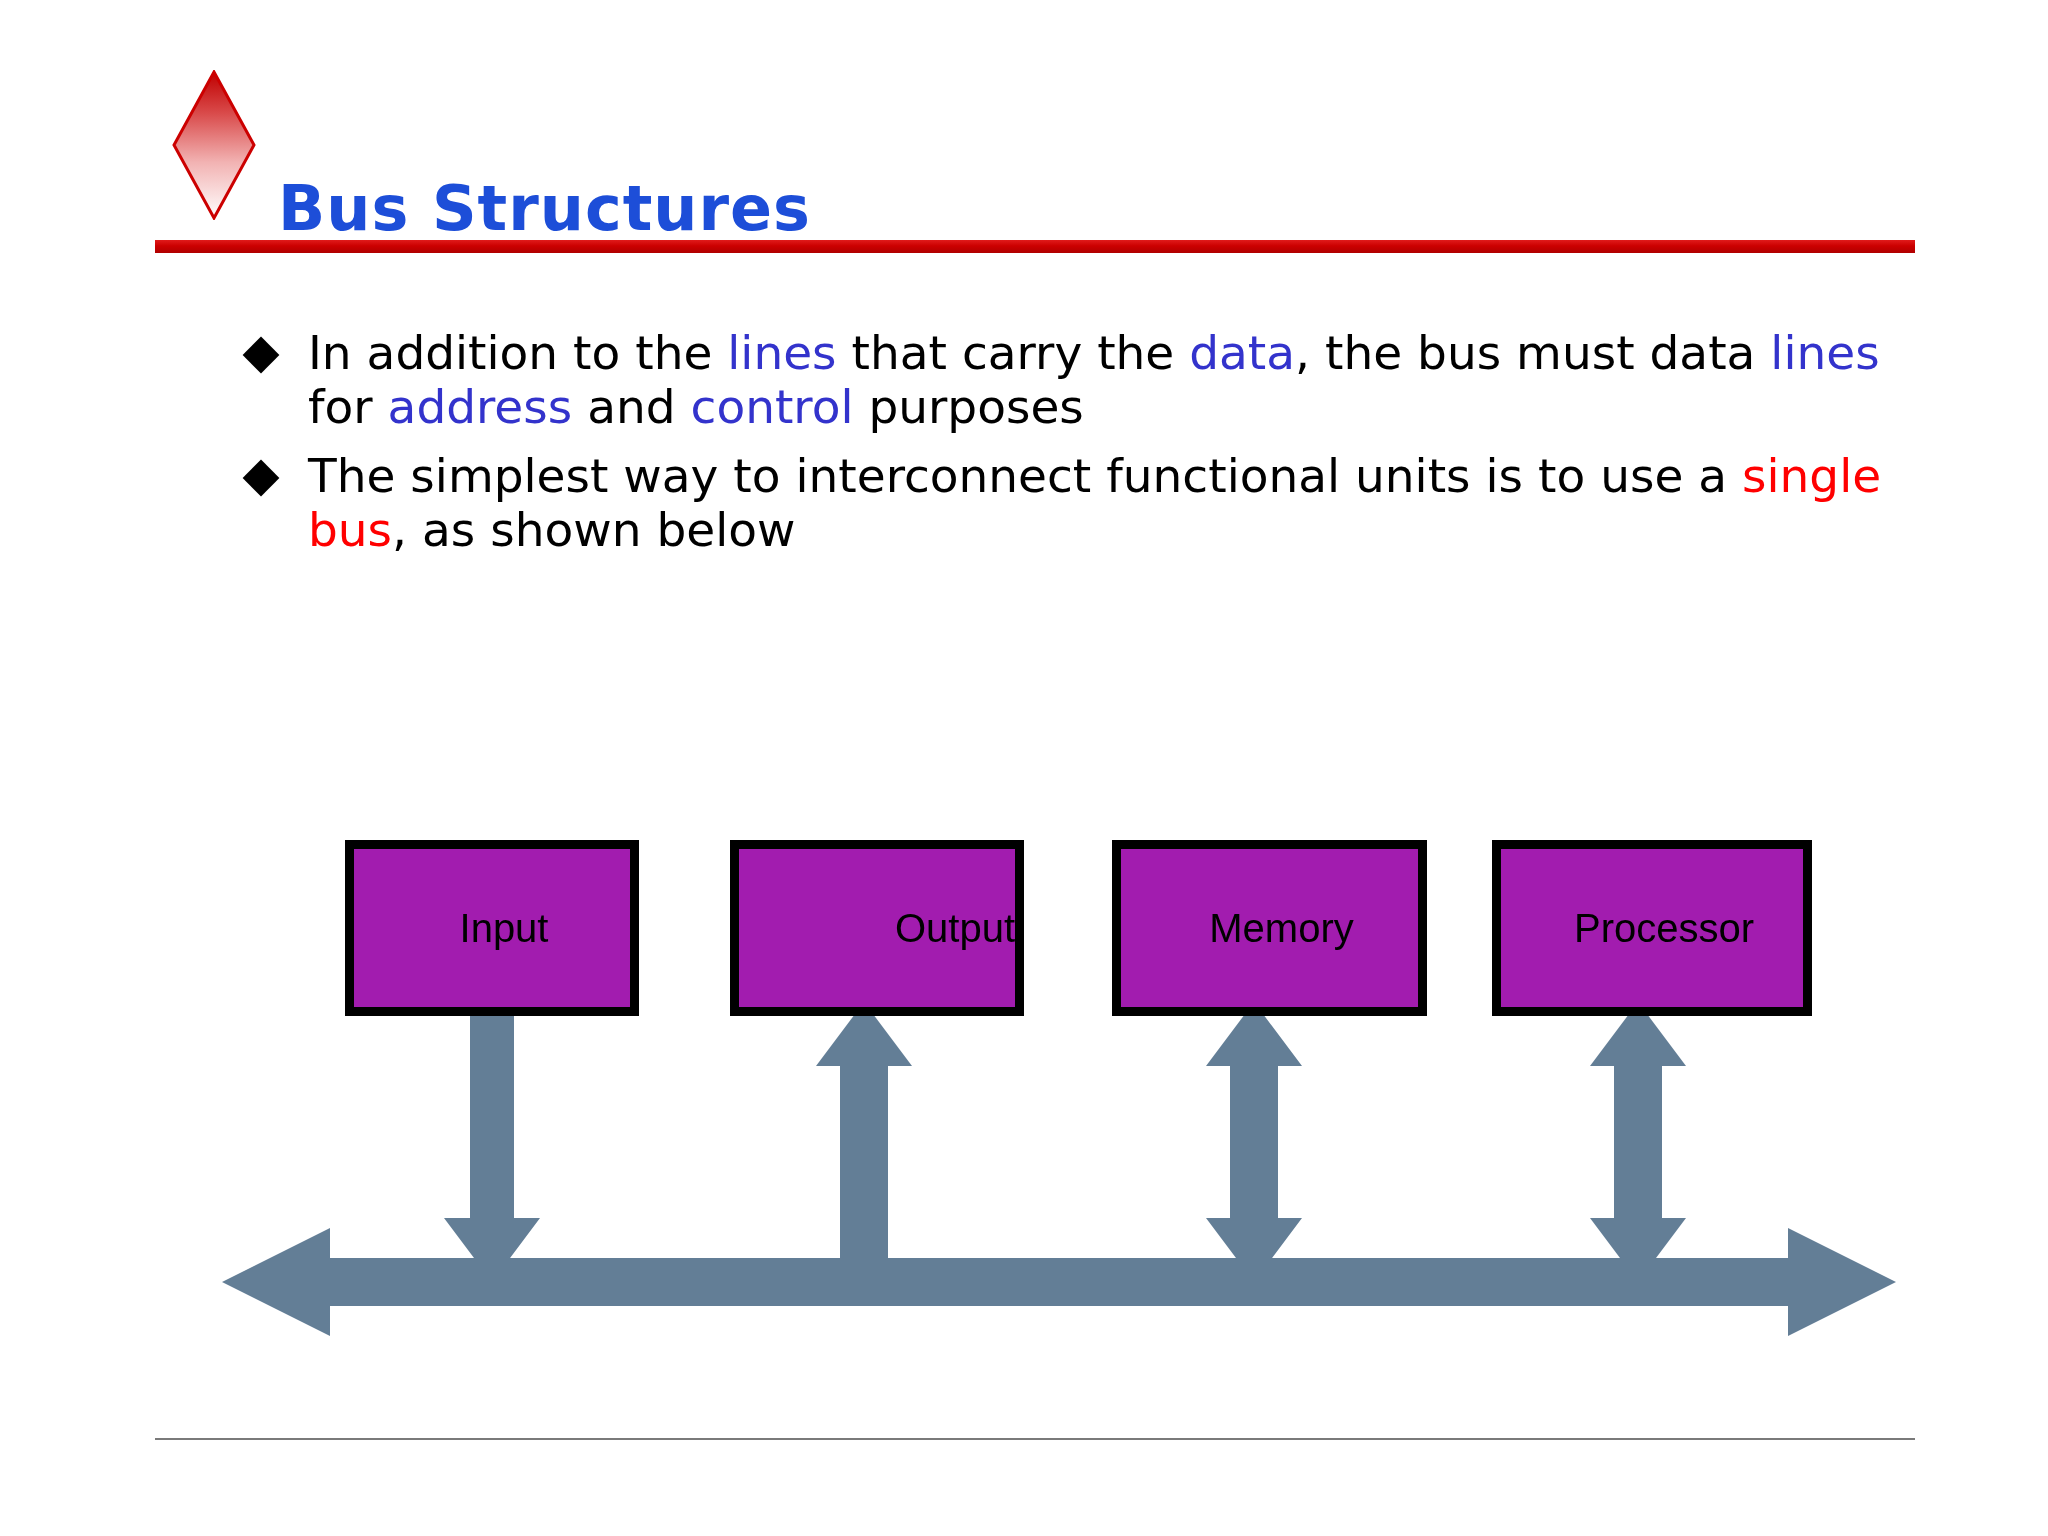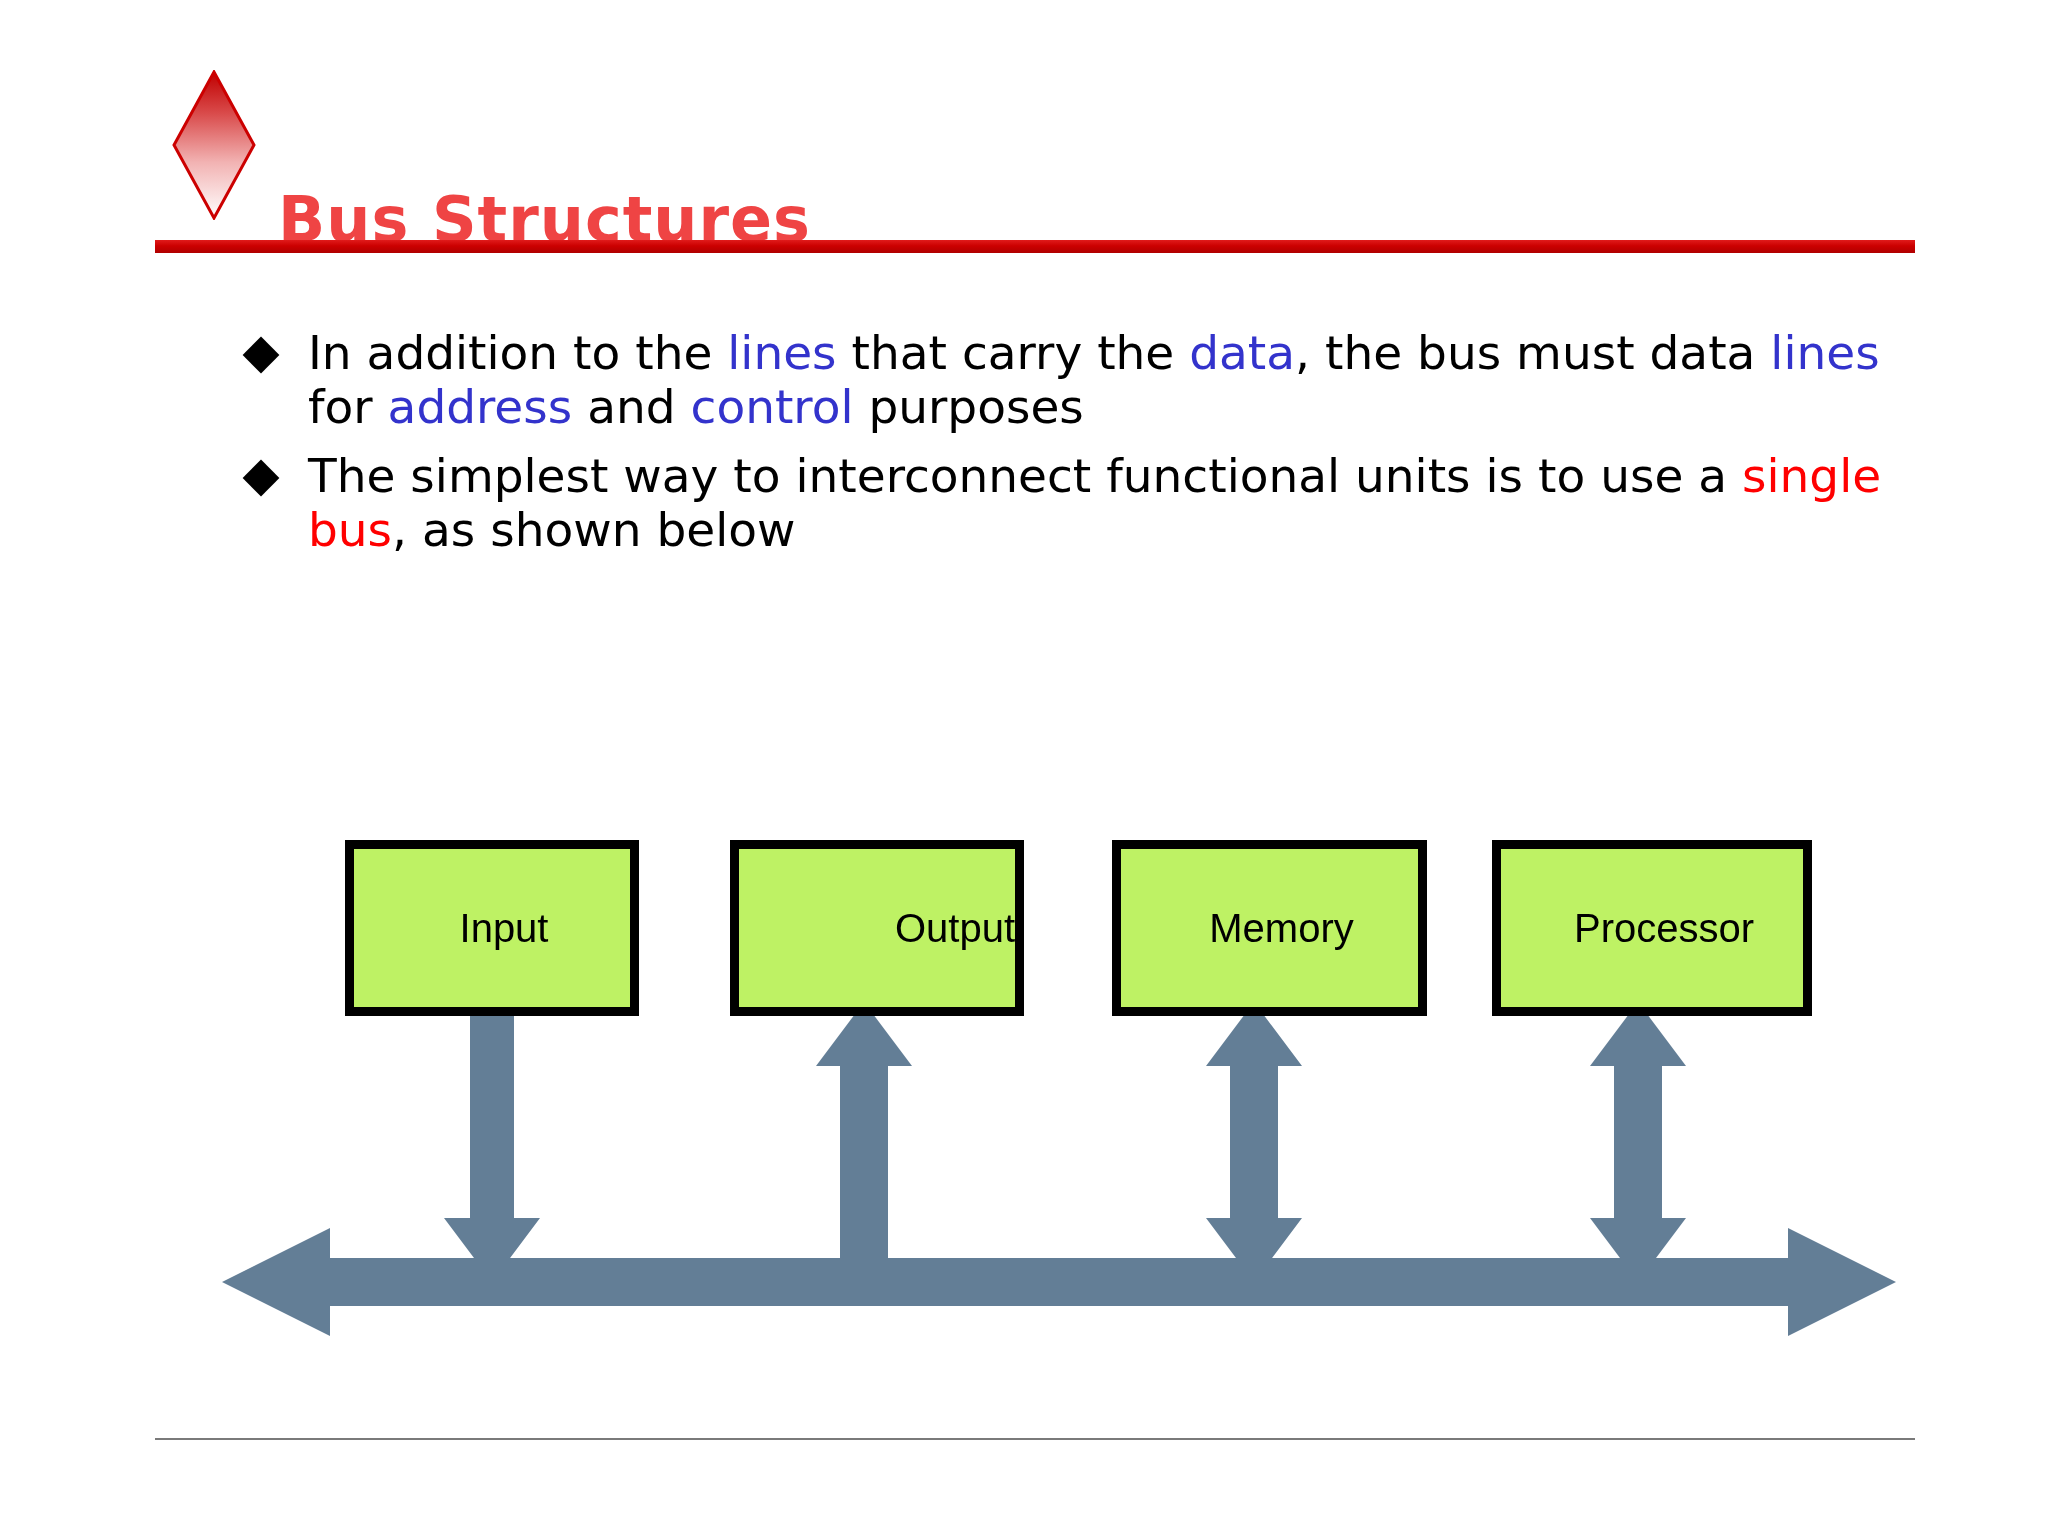--- a/index.html
+++ b/index.html
@@ -34,25 +34,25 @@
     position: absolute;
     left: 172px;
     top: 10px;
     width: 84px;
     height: 150px;
   }
 
   #title-text {
     position: absolute;
     left: 278px;
-    top: 129px;
+    top: 118px;
     font-family: "DejaVu Sans", sans-serif;
     font-size: 62px;
     font-weight: bold;
-    color: #ef4444;
+    color: #1d4ed8;
     letter-spacing: 1px;
     white-space: nowrap;
     line-height: 1;
   }
 
   #title-rule {
     position: absolute;
     left: 155px;
     top: 240px;
     width: 1760px;
@@ -119,21 +119,21 @@
   #diagram {
     position: absolute;
     left: 0;
     top: 830px;
     width: 2048px;
     height: 560px;
   }
 
   .unit-box {
     position: absolute;
-    background: #bef264;
+    background: #a21caf;
     border: 9px solid #000000;
     box-sizing: border-box;
     display: flex;
     align-items: center;
     justify-content: center;
     padding-left: 24px;
   }
   .unit-box .label {
     font-family: "Liberation Sans", sans-serif;
     font-size: 40px;

